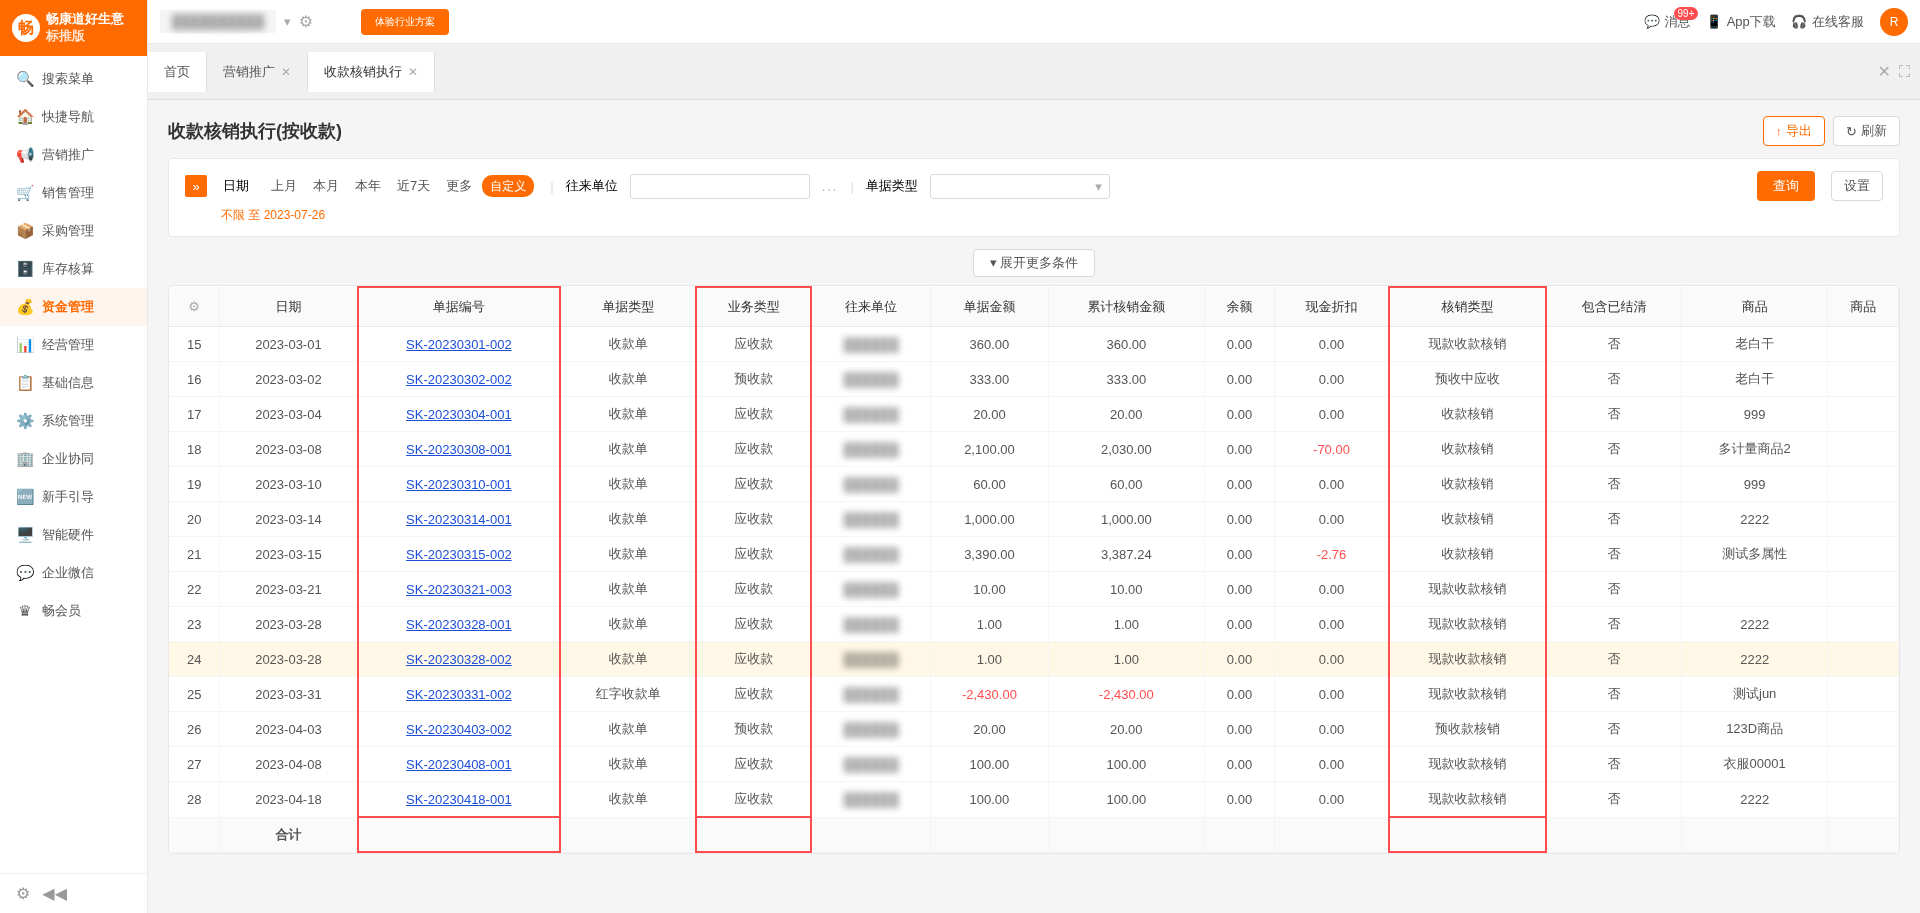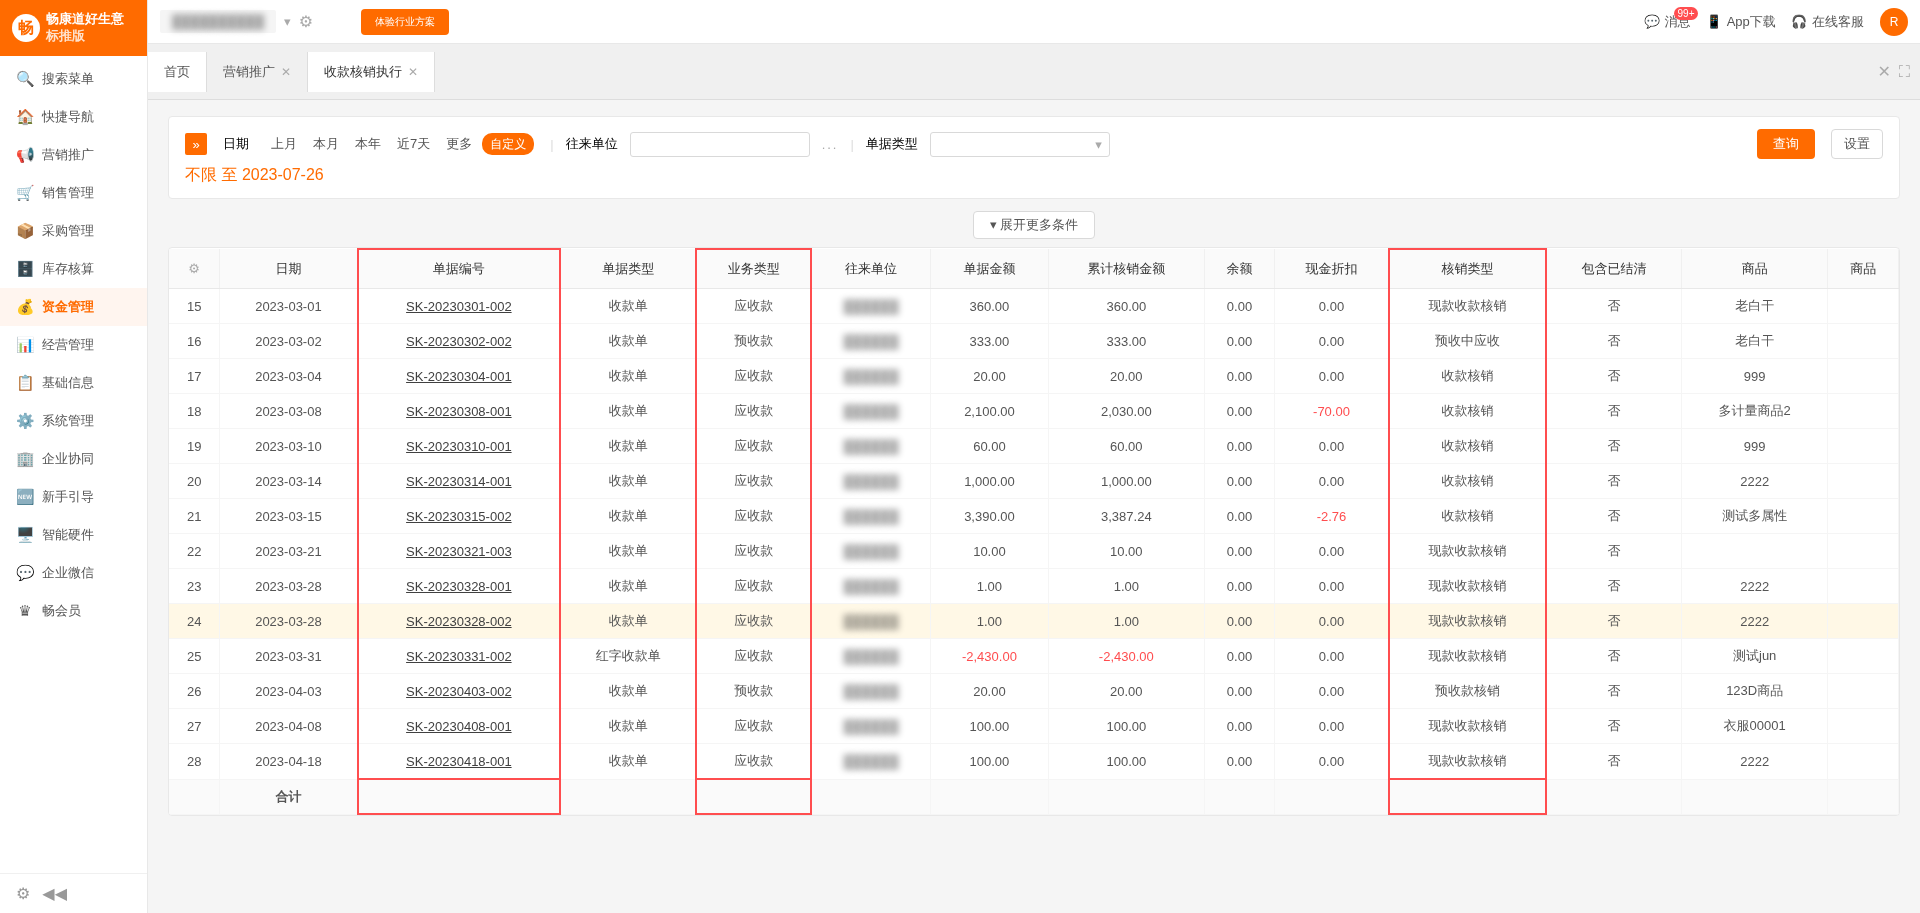--- a/index.html
+++ b/index.html
@@ -165,21 +165,21 @@
     td {
       padding: 8px 8px;
       text-align: center;
       color: #555;
       border-bottom: 1px solid #f5f5f5;
       border-right: 1px solid #f5f5f5;
       font-size: 13px;
       white-space: nowrap;
     }
     tr.highlighted td { background: #fff8e6; }
-    .link { color: #404040; text-decoration: underline; cursor: pointer; }
+    .link { color: #1d4ed8; text-decoration: underline; cursor: pointer; }
     .red-text { color: #ff4d4f; }
     .total-row td { font-weight: bold; background: #fafafa; }
 
     .settings-icon { color: #aaa; cursor: pointer; }
     .blurred { color: transparent; text-shadow: 0 0 6px rgba(0,0,0,0.3); user-select: none; }
 
     
     .table-scroll { width: 100%; overflow-x: auto; }
     .table-scroll::-webkit-scrollbar { height: 6px; }
     .table-scroll::-webkit-scrollbar-thumb { background: #d9d9d9; border-radius: 3px; }
@@ -304,20 +304,33 @@
     </div>
     <div class="tabbar-spacer"></div>
     <div class="tabbar-actions">
       <span>✕</span>
       <span>⛶</span>
     </div>
   </div>
 
   <div class="page">
 
+    <div class="page-header">
+      <h2 class="page-title">收款核销执行(按收款)</h2>
+      <div class="page-actions">
+        <button class="btn-export">
+          <span>↑</span>
+          <span>导出</span>
+        </button>
+        <button class="btn-refresh">
+          <span>↻</span>
+          <span>刷新</span>
+        </button>
+      </div>
+    </div>
 
     <div class="filter-bar">
       <div class="filter-row">
         <button class="filter-toggle">»</button>
         <span>日期</span>
         <div class="filter-date-btns">
           <button class="filter-date-btn">上月</button>
           <button class="filter-date-btn">本月</button>
           <button class="filter-date-btn">本年</button>
           <button class="filter-date-btn">近7天</button>
@@ -336,21 +349,21 @@
               <option></option>
               <option>收款单</option>
               <option>红字收款单</option>
             </select>
             <span style="position:absolute;right:8px;color:#aaa;pointer-events:none;">▾</span>
           </div>
         </div>
         <button class="btn-query">查询</button>
         <button class="btn-settings">设置</button>
       </div>
-      <div style="color:#ff6b00;font-size:16px;margin-top:6px;">不限 至 2023-07-26</div>
+      <div style="color:#ff6b00;font-size:12px;margin-top:6px;margin-left:36px;">不限 至 2023-07-26</div>
     </div>
 
     <div class="expand-more">
       <button class="expand-btn">
         <span>▾ </span>
         <span>展开更多条件</span>
       </button>
     </div>
 
     <div class="table-container">

